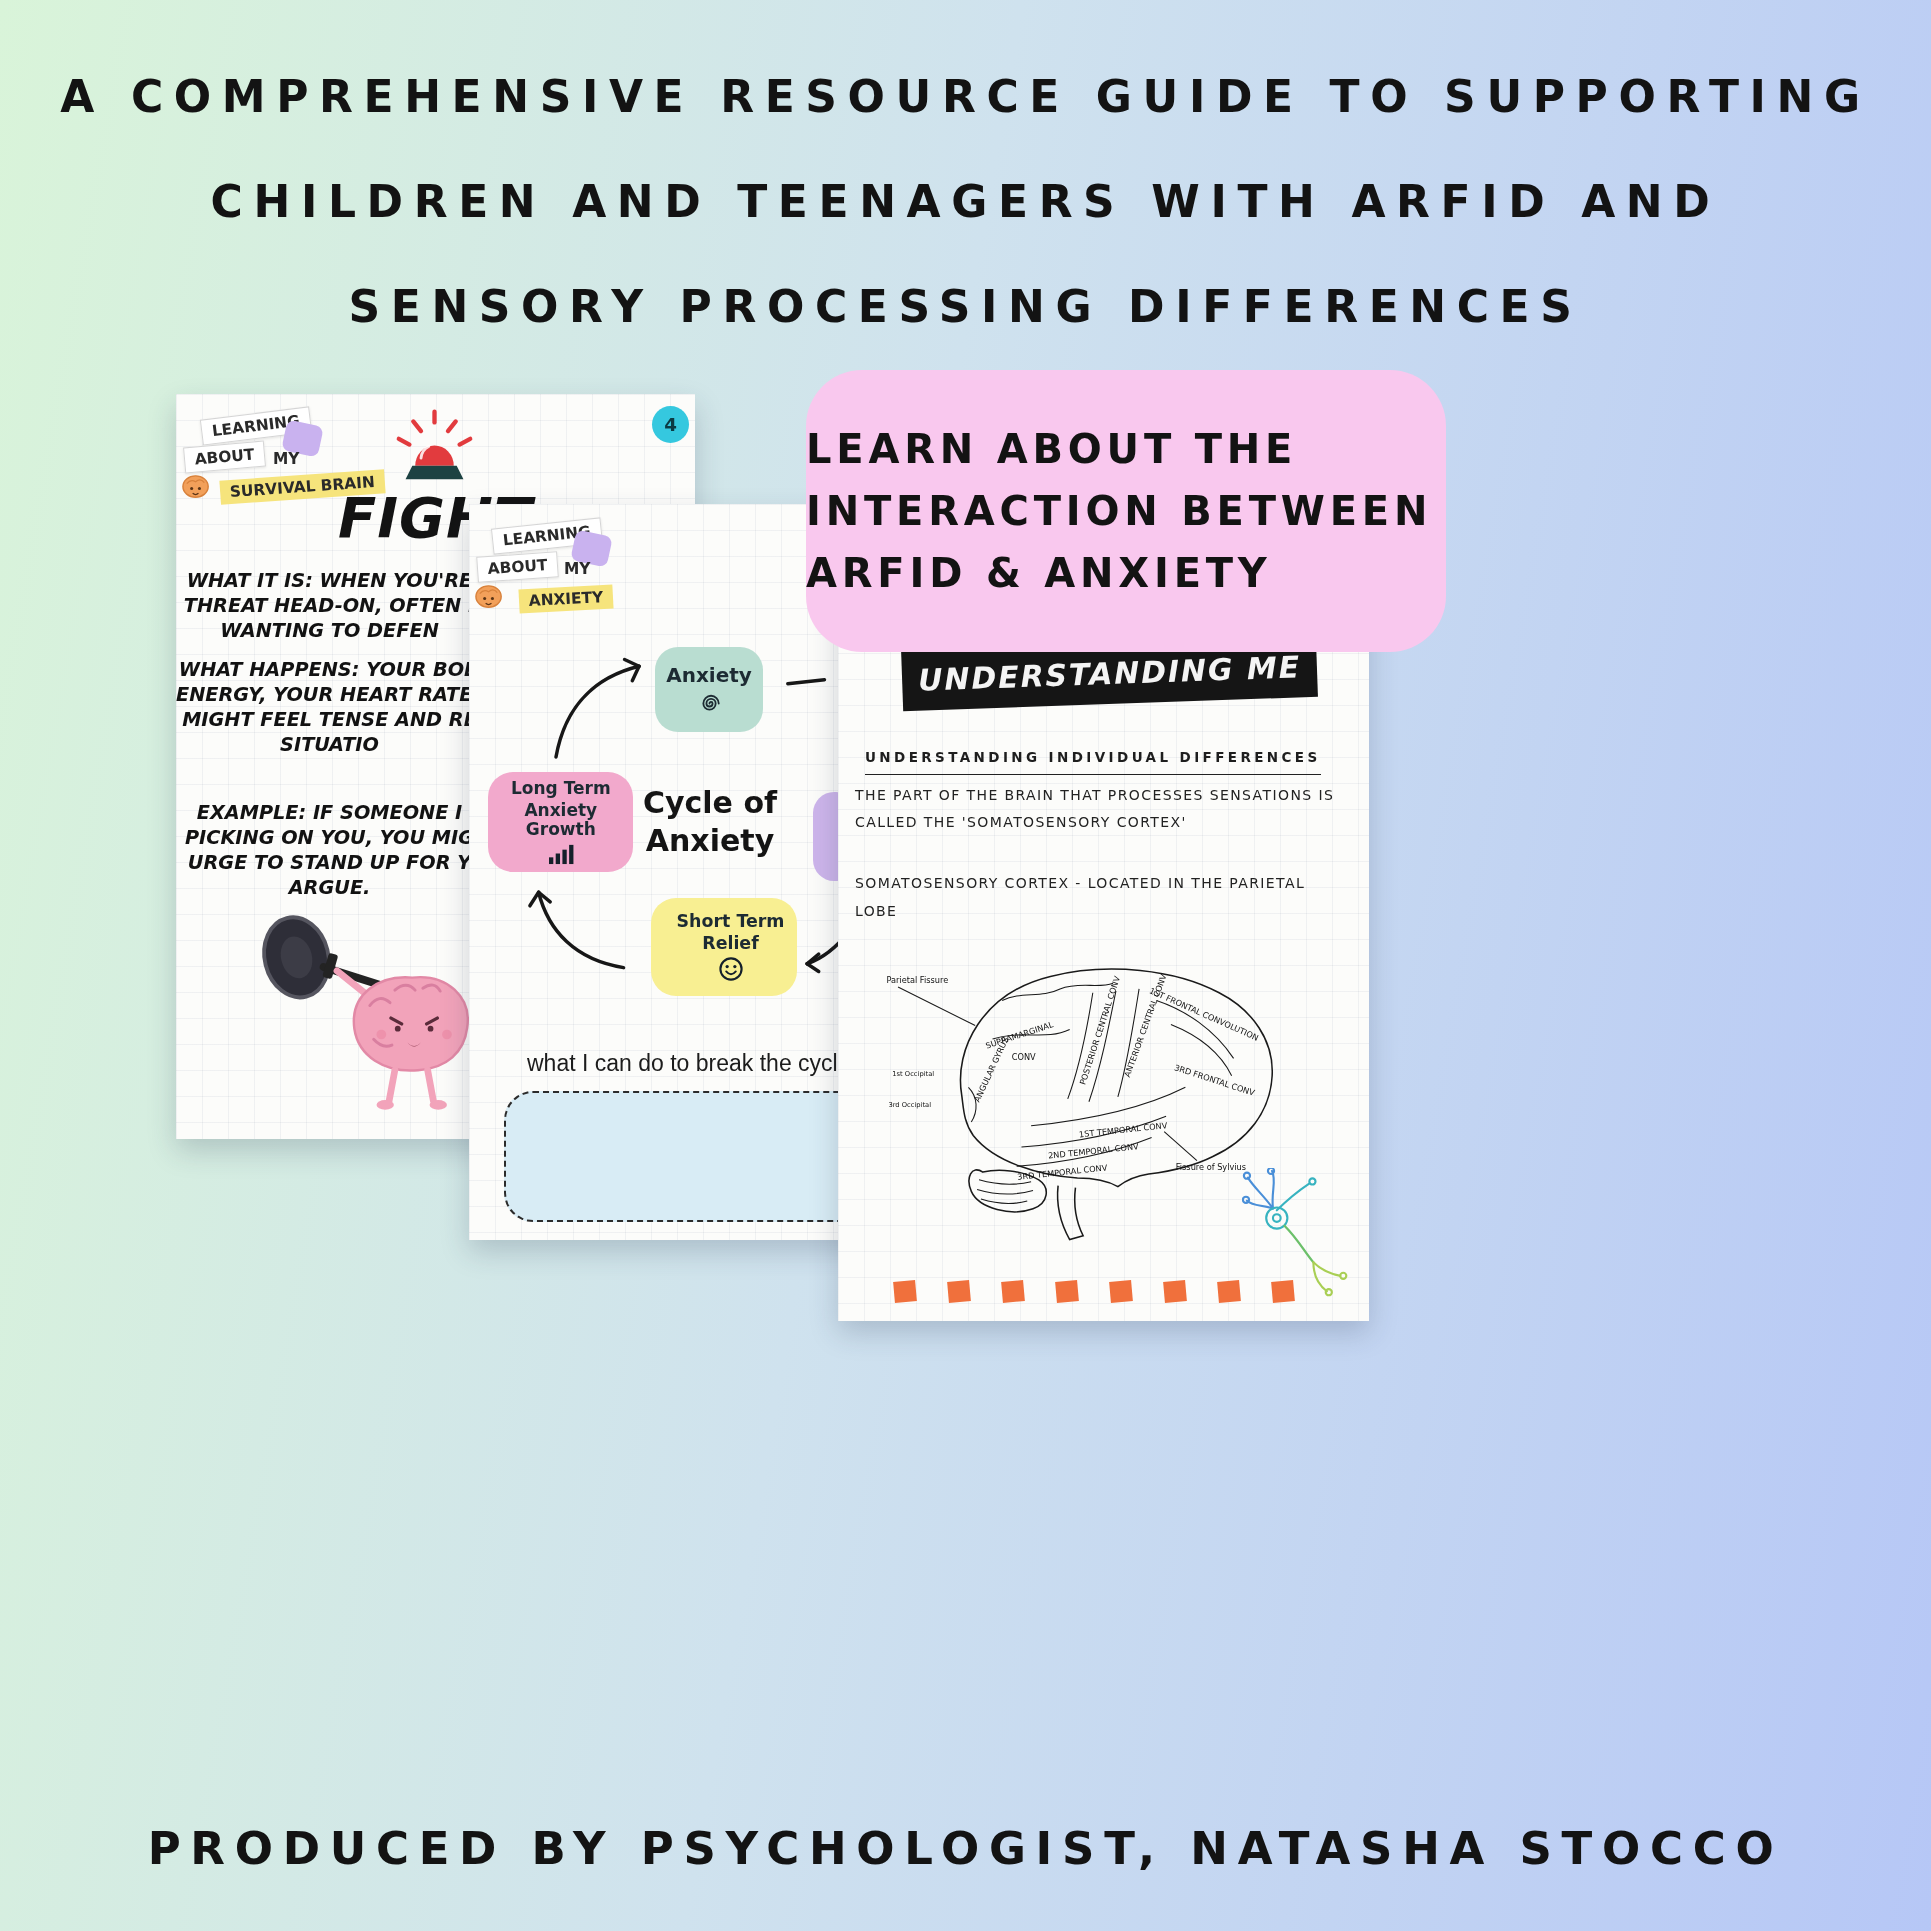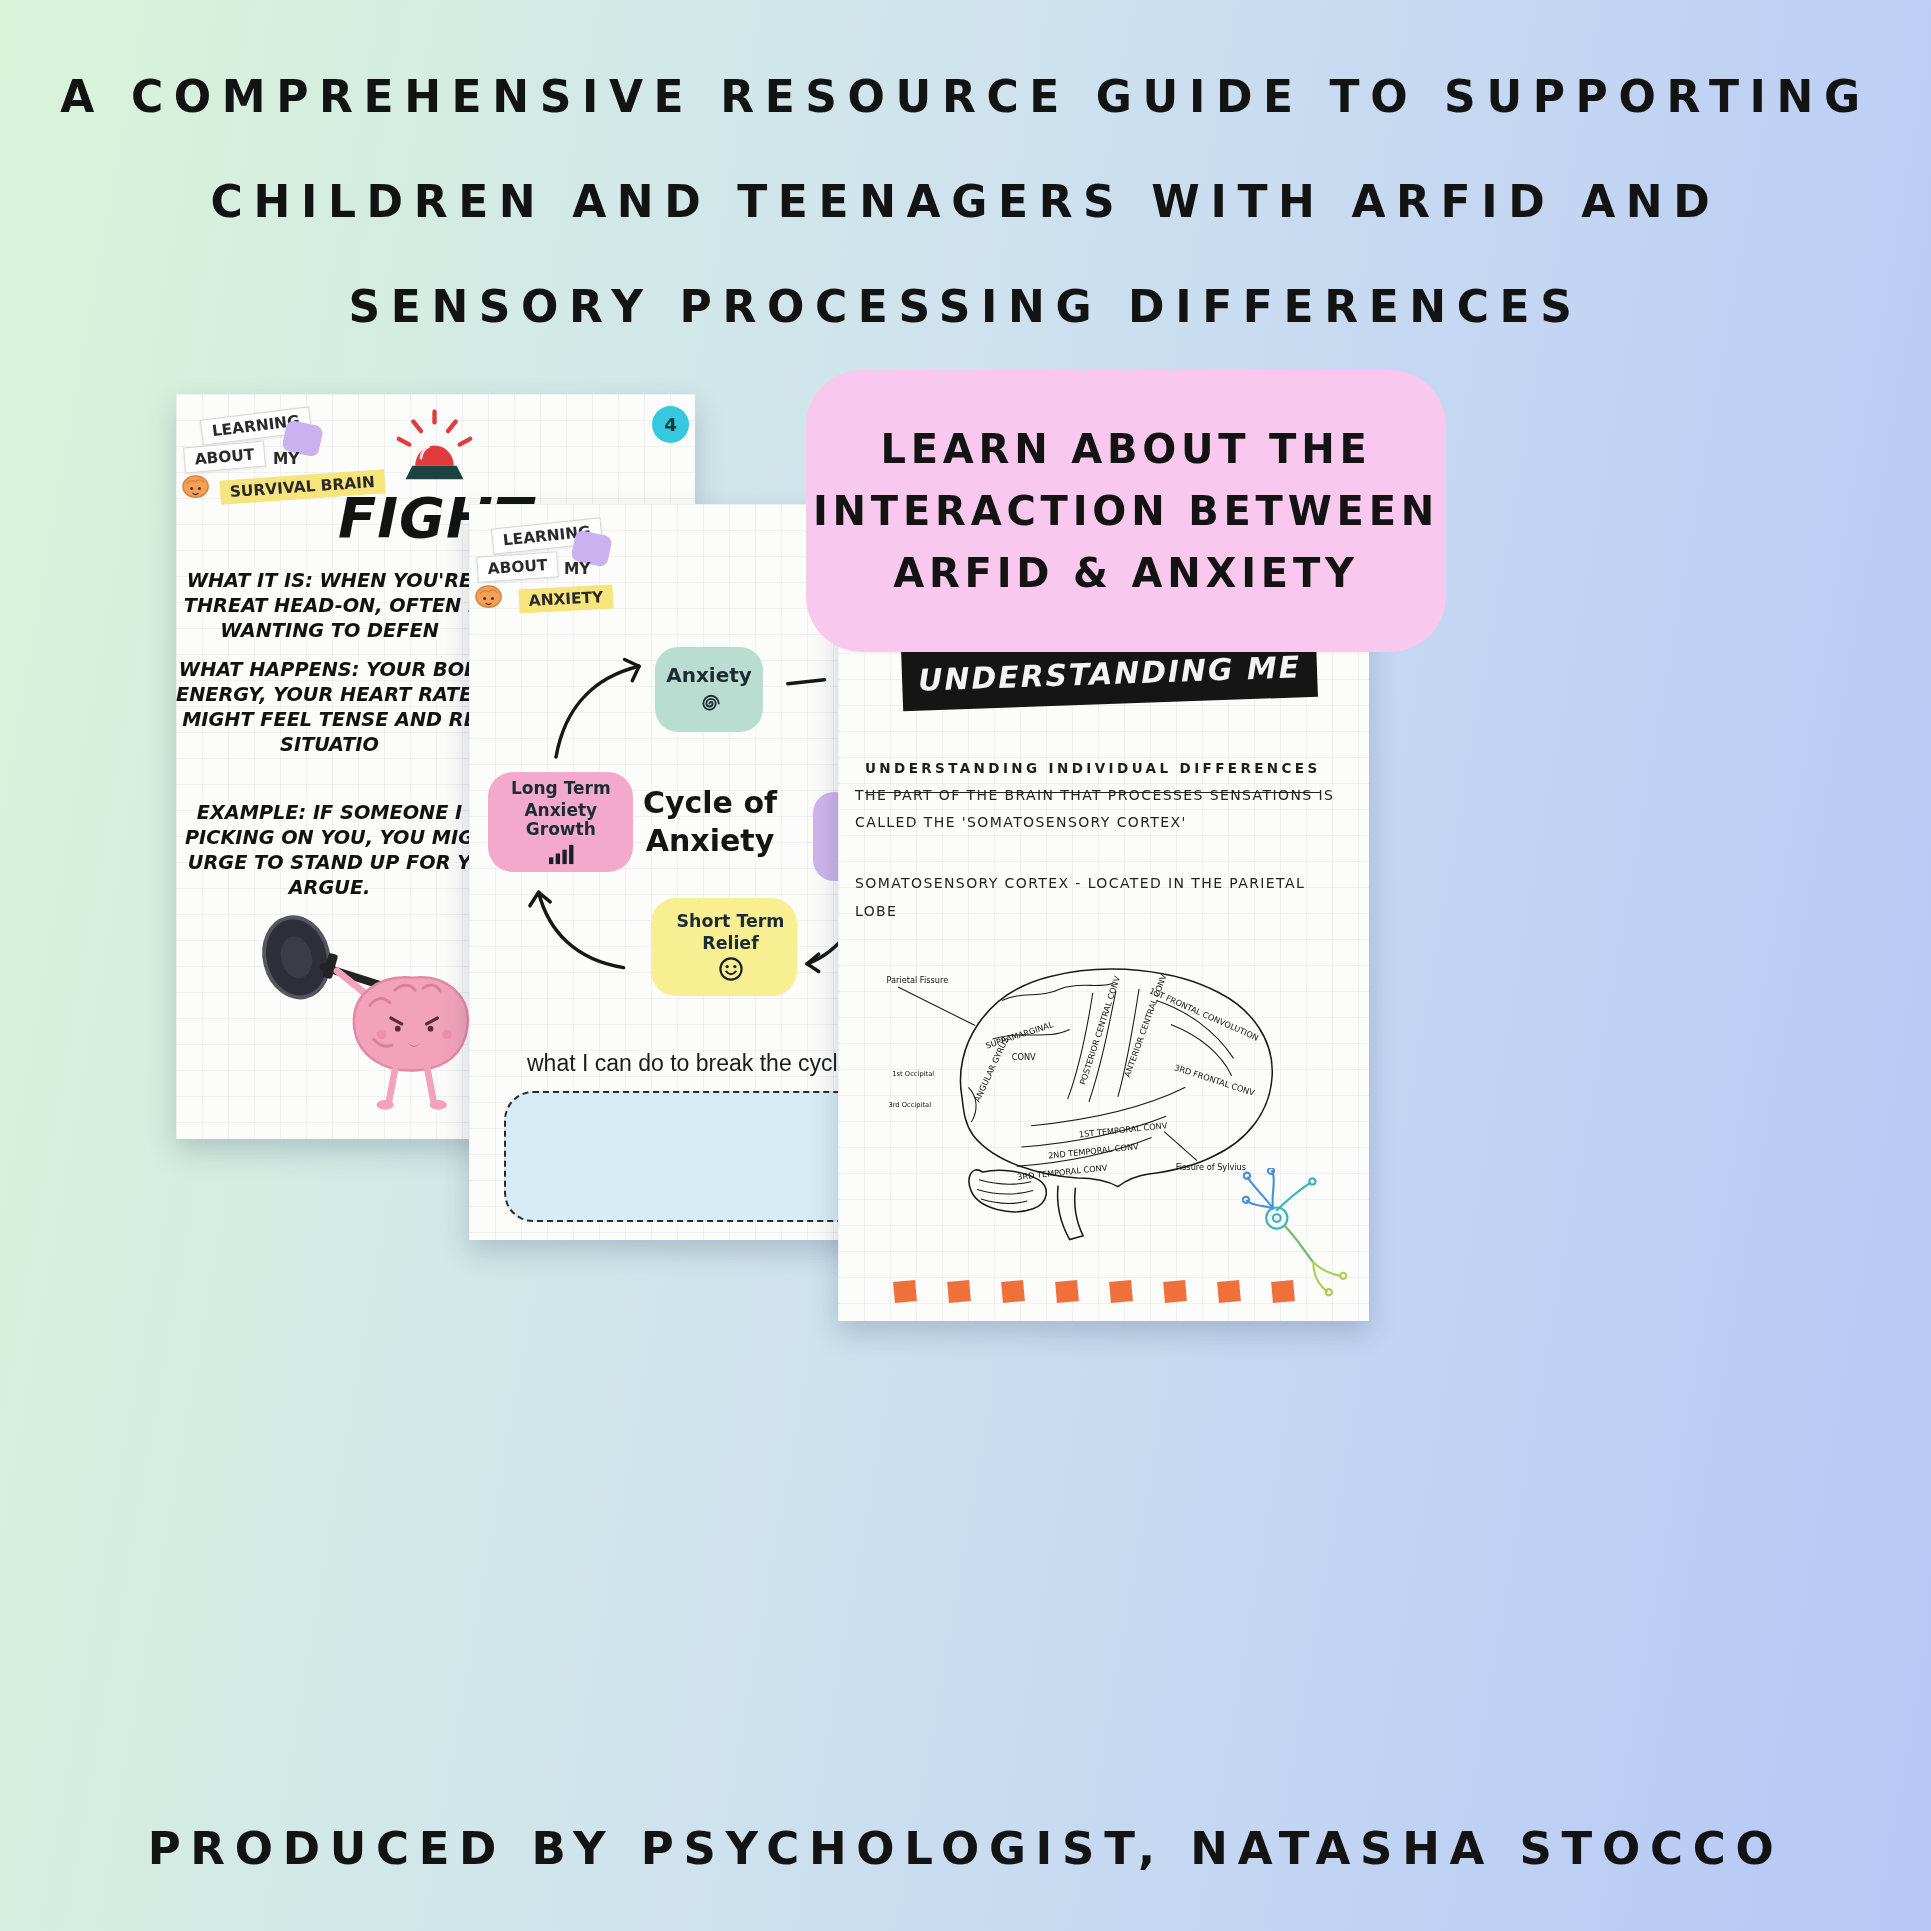--- a/index.html
+++ b/index.html
@@ -19,21 +19,21 @@
     background-image:linear-gradient(rgba(130,145,165,.10) 1px,transparent 1px),
                      linear-gradient(90deg,rgba(130,145,165,.10) 1px,transparent 1px);
     background-size:26px 26px;
     box-shadow:0 11.6px 27px rgba(40,55,80,.22);
   }
   #page-fight{left:176px;top:394px;width:519px;height:745px;z-index:1;}
   #page-anxiety{left:469px;top:504px;width:541px;height:736px;z-index:2;}
   #page-understanding{left:838px;top:497px;width:531px;height:824px;z-index:3;}
   
   .callout{position:absolute;left:806px;top:370px;width:640px;height:282px;background:#f9c8ee;
-           border-radius:56px;z-index:4;display:flex;flex-direction:column;align-items:center;justify-content:center;}
+           border-radius:56px;z-index:4;display:flex;flex-direction:column;align-items:flex-start;justify-content:center;}
   .callout-line{font-size:40px;font-weight:700;letter-spacing:4.8px;line-height:62px;color:#131313;text-align:center;}
   
   .tag{position:absolute;font-size:15.4px;font-weight:700;color:#2a2a2a;white-space:nowrap;}
   .tag-white{background:#ffffff;border:1px solid #d5d5d5;padding:2.9px 9.7px;box-shadow:0 1px 2.9px rgba(0,0,0,.10);}
   .tag-plain{padding:2.9px 1.9px;}
   .tag-yellow{background:#f6e47c;padding:2.9px 9.7px;}
   .chip-purple{position:absolute;width:37px;height:31px;border-radius:7.7px;background:#c9b2ef;}
   .badge{position:absolute;width:37px;height:37px;border-radius:50%;background:#35c8df;color:#0b3b44;
          display:flex;align-items:center;justify-content:center;font-size:18.3px;font-weight:700;}
   
@@ -53,22 +53,22 @@
   .cycle-title{position:absolute;left:154px;top:280px;width:174px;text-align:center;
                font-size:30px;font-weight:700;line-height:38px;color:#141414;}
   .prompt{position:absolute;left:58px;top:546px;font-size:23px;color:#1c1c1c;font-weight:400;
           font-family:"Liberation Sans",sans-serif;}
   .write-box{position:absolute;left:35px;top:587px;width:469px;height:127px;background:#d8ecf5;
              border:2.9px dashed #2b2b2b;border-radius:29px;}
   
   .banner{position:absolute;left:64px;top:145px;width:415px;height:62px;background:#151515;color:#f4f4f4;
           transform:rotate(-2deg);display:flex;align-items:center;justify-content:center;
           font-size:30px;font-style:italic;font-weight:600;letter-spacing:1.9px;}
-  .p3-heading{position:absolute;left:27px;top:263px;font-size:13.5px;font-weight:700;letter-spacing:3.4px;
-              color:#1e1e1e;border-bottom:1.9px solid #222;padding-bottom:16px;}
+  .p3-heading{position:absolute;left:27px;top:252px;font-size:13.5px;font-weight:700;letter-spacing:3.4px;
+              color:#1e1e1e;border-bottom:1.9px solid #222;padding-bottom:9px;}
   .p3-line{position:absolute;left:17px;font-size:14px;letter-spacing:1.4px;font-weight:400;color:#222;white-space:nowrap;}
   .squares{position:absolute;left:56px;top:784px;display:flex;gap:32px;}
   .squares .sq{width:22px;height:21px;background:#f0703c;transform:rotate(-5deg);}
   .abs{position:absolute;}
 </style>
 </head>
 <body>
 
 <div class="canvas">
 

